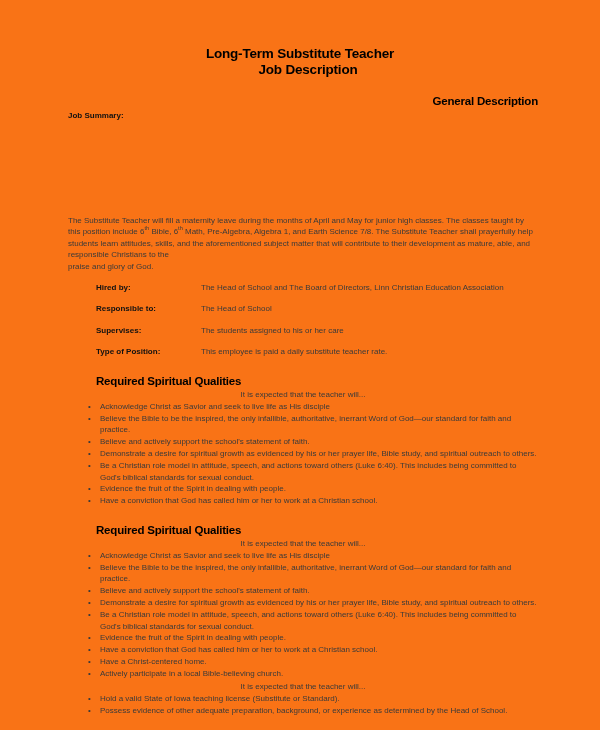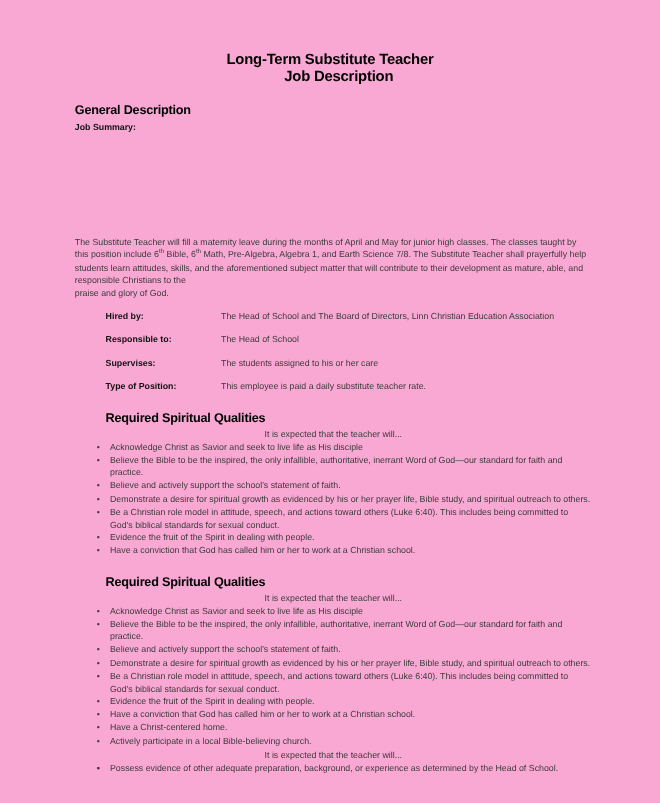--- a/index.html
+++ b/index.html
@@ -11,21 +11,21 @@
     width: 600px;
     height: 730px;
     font-family: "Liberation Sans", sans-serif;
     color: #3a3a3a;
     overflow: hidden;
   }
   .page {
     position: relative;
     width: 600px;
     height: 730px;
-    background: #f9a8d4;
+    background: #f97316;
     box-sizing: border-box;
     padding: 0;
   }
 
   
   .doc-title {
     text-align: center;
     margin: 0;
     padding-top: 46px;
     color: #000000;
@@ -45,21 +45,21 @@
 
   
   .section-heading {
     color: #000000;
     font-weight: bold;
     font-size: 11.5px;
     line-height: 13px;
     letter-spacing: -0.2px;
     margin: 0;
   }
-  .section-gap-general { margin-top: 0; }
+  .section-gap-general { margin-top: 0; text-align: right; }
   .section-gap { margin-top: 17px; margin-left: 28px; }
 
   
   .field-row {
     display: flex;
     align-items: flex-start;
     font-size: 8px;
     line-height: 11.4px;
   }
   .field-row.first { margin-top: 2px; flex-direction: column; }
@@ -180,18 +180,18 @@
       <li><span class="dot">•</span><span>Demonstrate a desire for spiritual growth as evidenced by his or her prayer life, Bible study, and spiritual outreach to others.</span></li>
       <li><span class="dot">•</span><span>Be a Christian role model in attitude, speech, and actions toward others (Luke 6:40).  This includes being committed to God's biblical standards for sexual conduct.</span></li>
       <li><span class="dot">•</span><span>Evidence the fruit of the Spirit in dealing with people.</span></li>
       <li><span class="dot">•</span><span>Have a conviction that God has called him or her to work at a Christian school.</span></li>
       <li><span class="dot">•</span><span>Have a Christ-centered home.</span></li>
       <li><span class="dot">•</span><span>Actively participate in a local Bible-believing church.</span></li>
     </ul>
 
     <p class="intro-line">It is expected that the teacher will...</p>
     <ul class="bullet-list">
-      <li><span class="dot">•</span></li>
+      <li><span class="dot">•</span><span>Hold a valid State of Iowa teaching license (Substitute or Standard).</span></li>
       <li><span class="dot">•</span><span>Possess evidence of other adequate preparation, background, or experience as determined by the Head of School.</span></li>
     </ul>
 
   </div>
 </div>
 
 </body></html>

